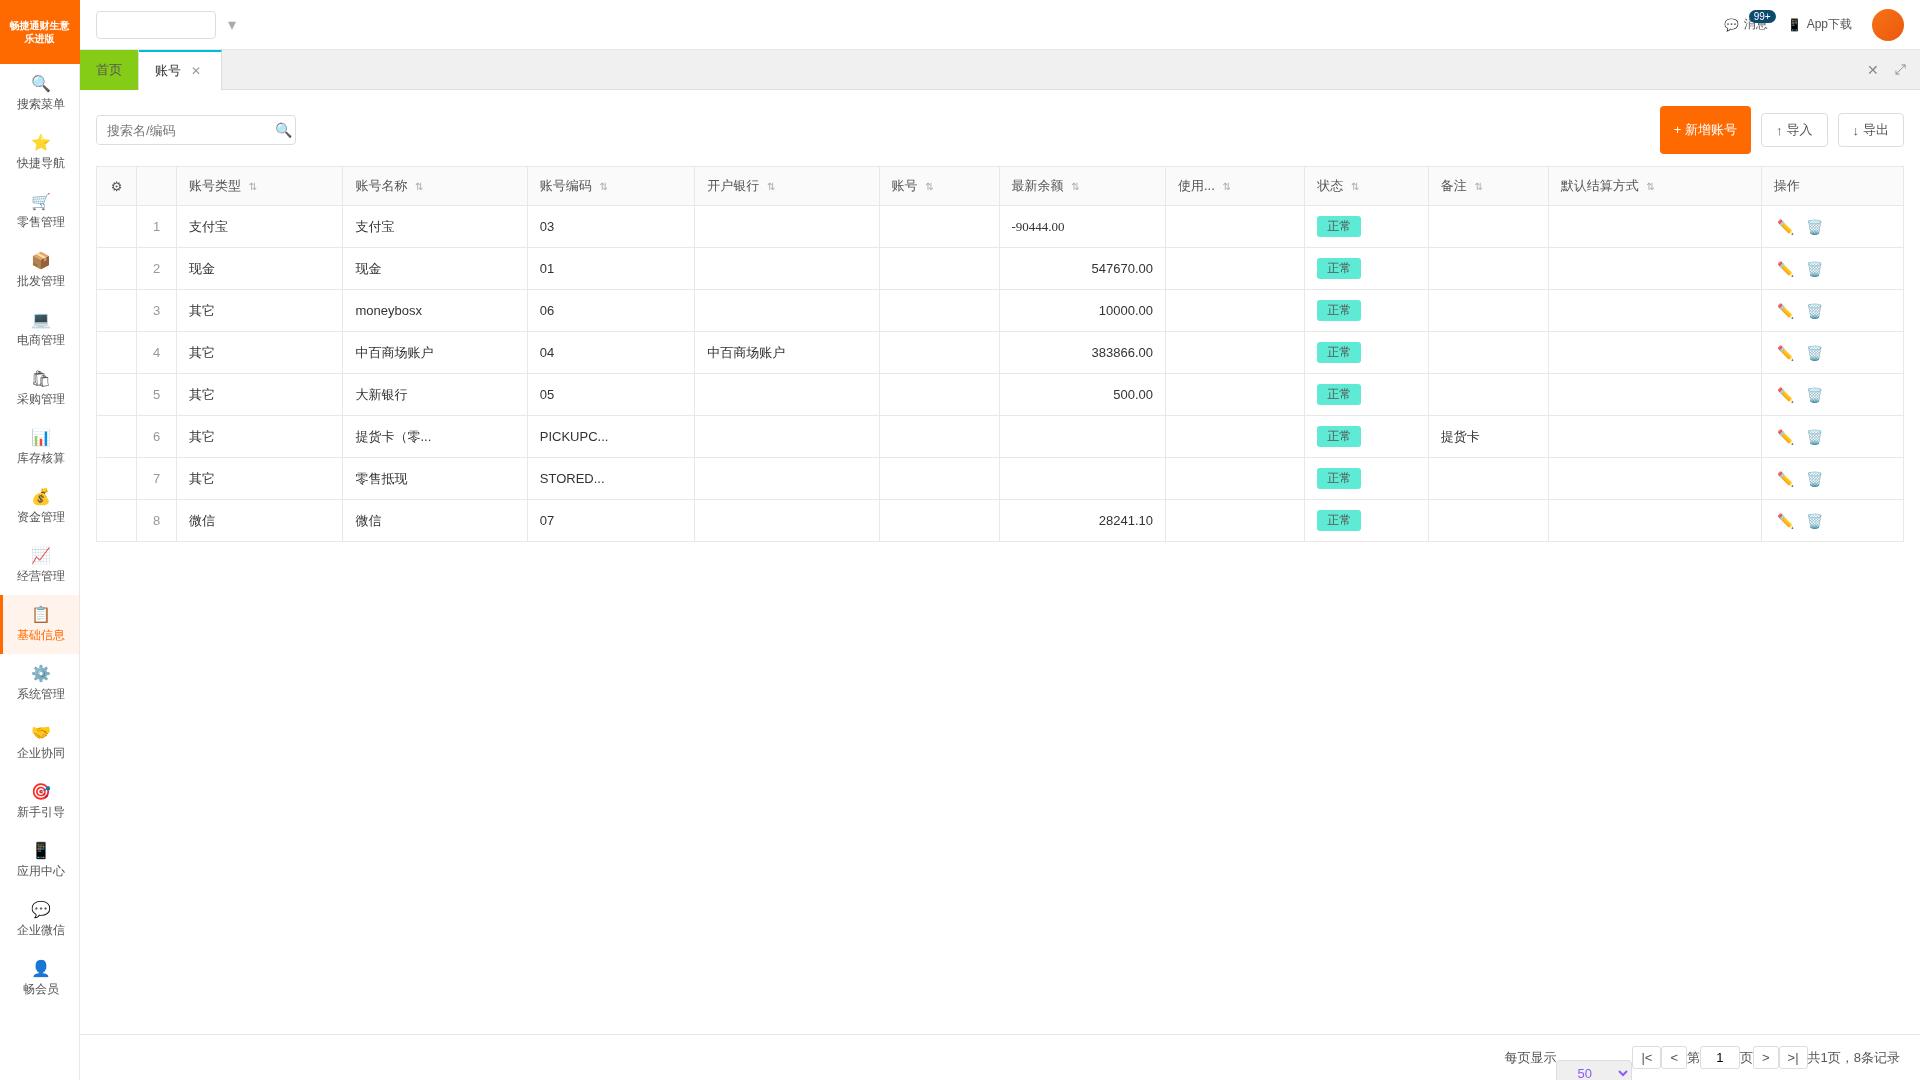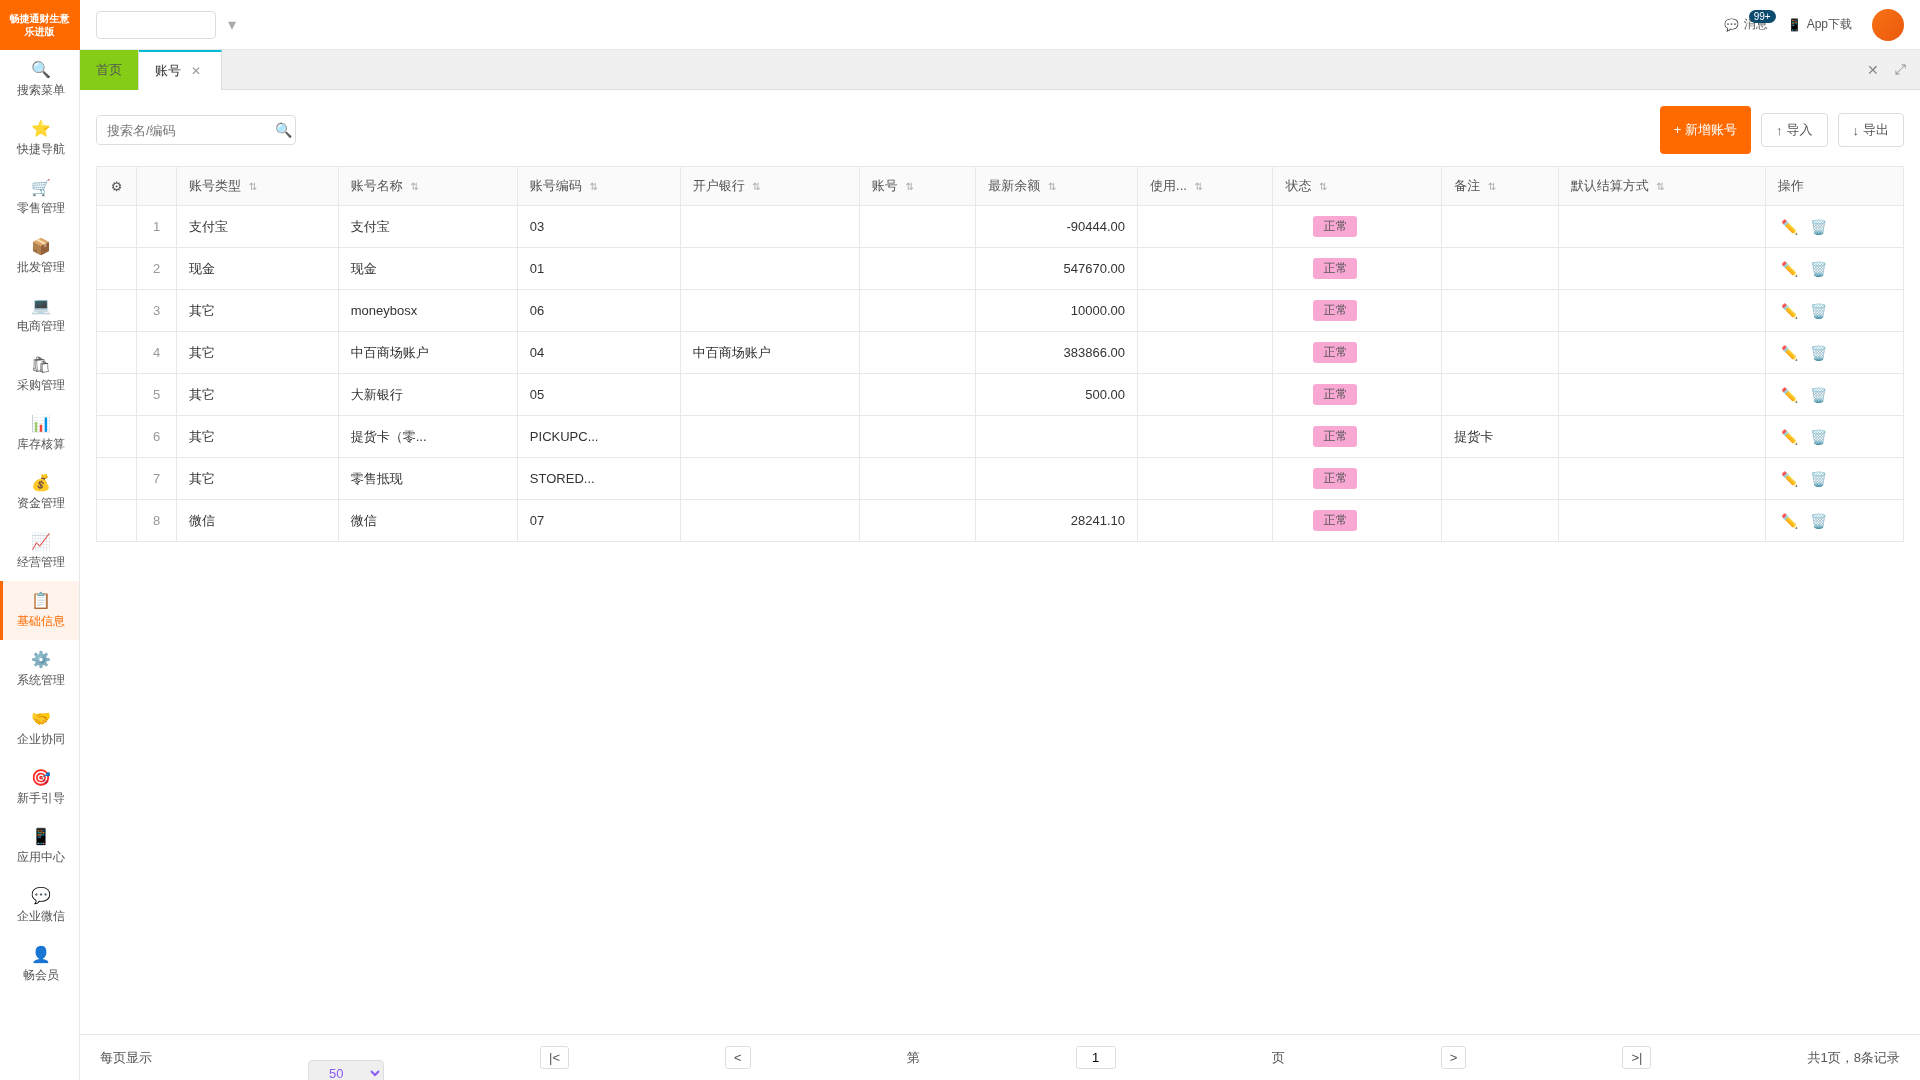--- a/index.html
+++ b/index.html
@@ -10,21 +10,21 @@
       width: 80px;
       background: #fff;
       display: flex;
       flex-direction: column;
       align-items: center;
       border-right: 1px solid #e8e8e8;
       flex-shrink: 0;
     }
     .sidebar-logo {
       width: 80px;
-      height: 50px;
+      height: 64px;
       background: #ff6a00;
       display: flex;
       align-items: center;
       justify-content: center;
       color: #fff;
       font-size: 11px;
       font-weight: bold;
     }
     .sidebar-logo-inner {
       text-align: center;
@@ -248,23 +248,22 @@
     .data-table .row-num {
       color: #999;
       text-align: center;
       width: 40px;
     }
     .status-badge {
       display: inline-block;
       padding: 2px 10px;
       border-radius: 3px;
       font-size: 12px;
-      background: #f9a8d4;
-      color: #555;
-      margin-left: 28px;
+      background: #5eead4;
+      color: #555;
     }
     .action-btn {
       background: none;
       border: none;
       cursor: pointer;
       color: #999;
       font-size: 14px;
       padding: 2px 4px;
     }
     .settings-icon-cell {
@@ -277,23 +276,23 @@
     .pagination-bar {
       position: absolute;
       bottom: 0;
       left: 0;
       right: 0;
       height: 46px;
       background: #fff;
       border-top: 1px solid #e8e8e8;
       display: flex;
       align-items: center;
-      justify-content: space-between;
+      justify-content: flex-end;
       padding: 0 20px;
-      gap: 10px;
+      gap: 0;
       font-size: 13px;
       color: #555;
     }
     .per-page-select {
       border: 1px solid #ddd;
       border-radius: 4px;
       padding: 4px 16px;
       font-size: 13px;
       color: #8b5cf6;
       margin-top: 32px;
@@ -518,21 +517,21 @@
       </thead>
       <tbody id="table-body">
       <tr>
     <td class="settings-icon-cell"></td>
     <td class="row-num">1</td>
     <td>支付宝</td>
     <td>支付宝</td>
     <td>03</td>
     <td></td>
     <td></td>
-    <td style="text-align:right;">-90444.00</td>
+    <td style="font-family:Liberation Serif, serif;">-90444.00</td>
     <td></td>
     <td>
       <span class="status-badge">正常</span>
     </td>
     <td></td>
     <td></td>
     <td>
       <button class="action-btn" title="编辑">✏️</button>
       <button class="action-btn" title="删除">🗑️</button>
     </td>

